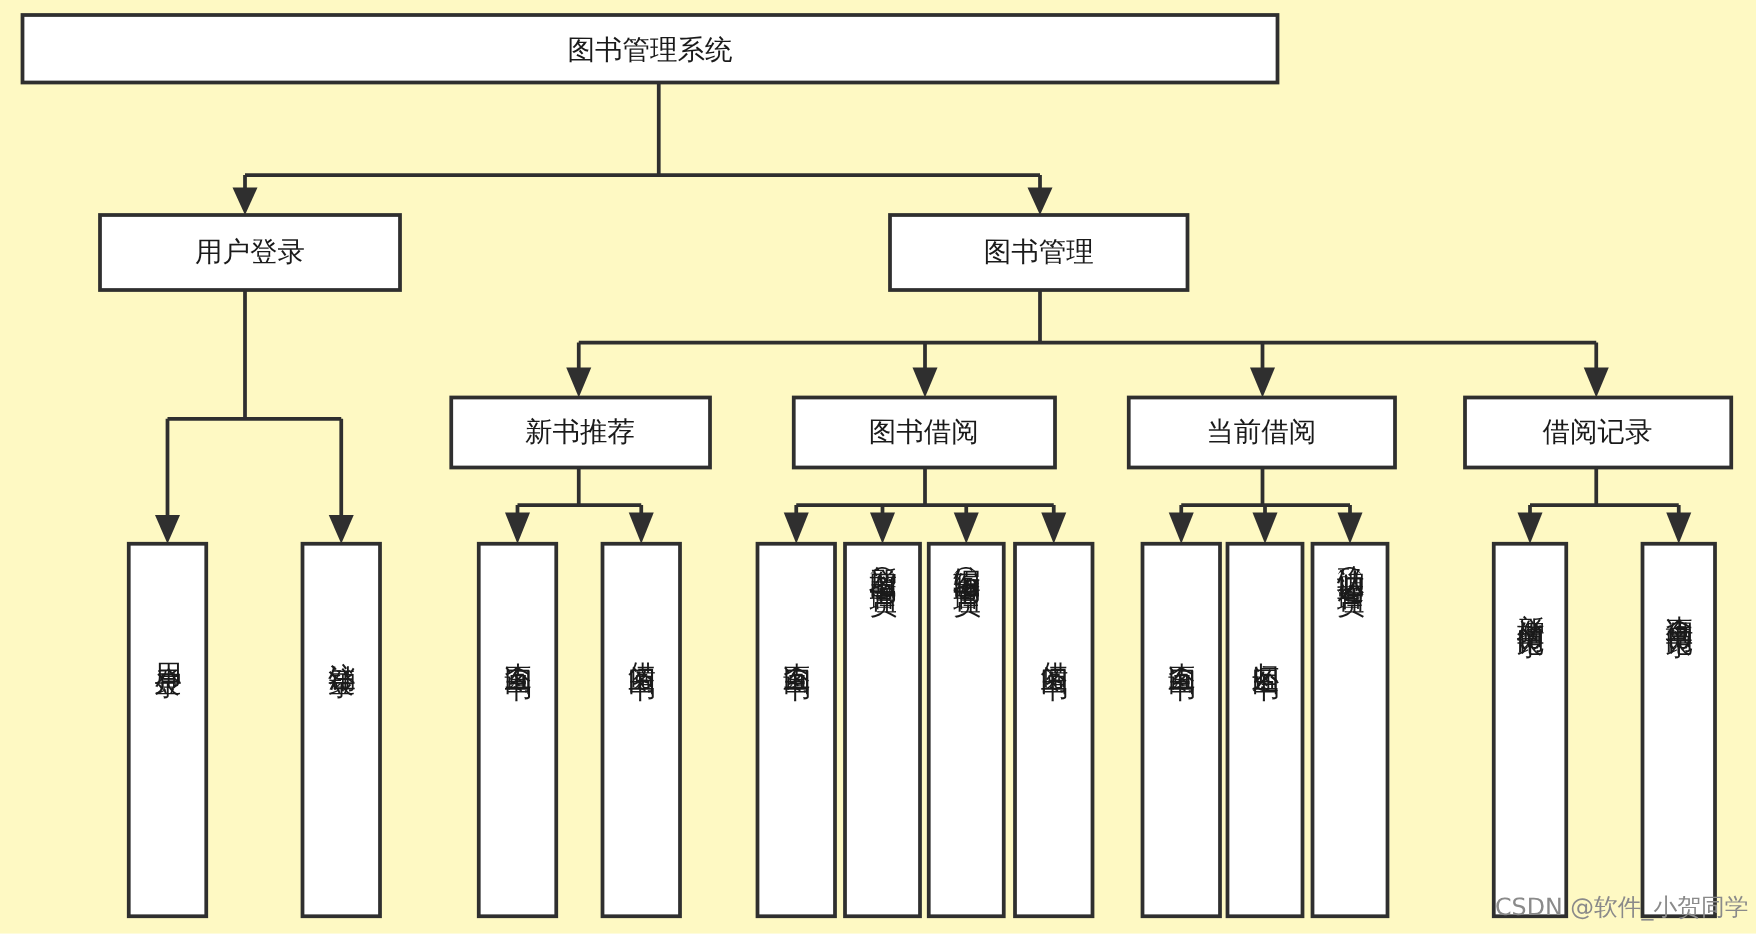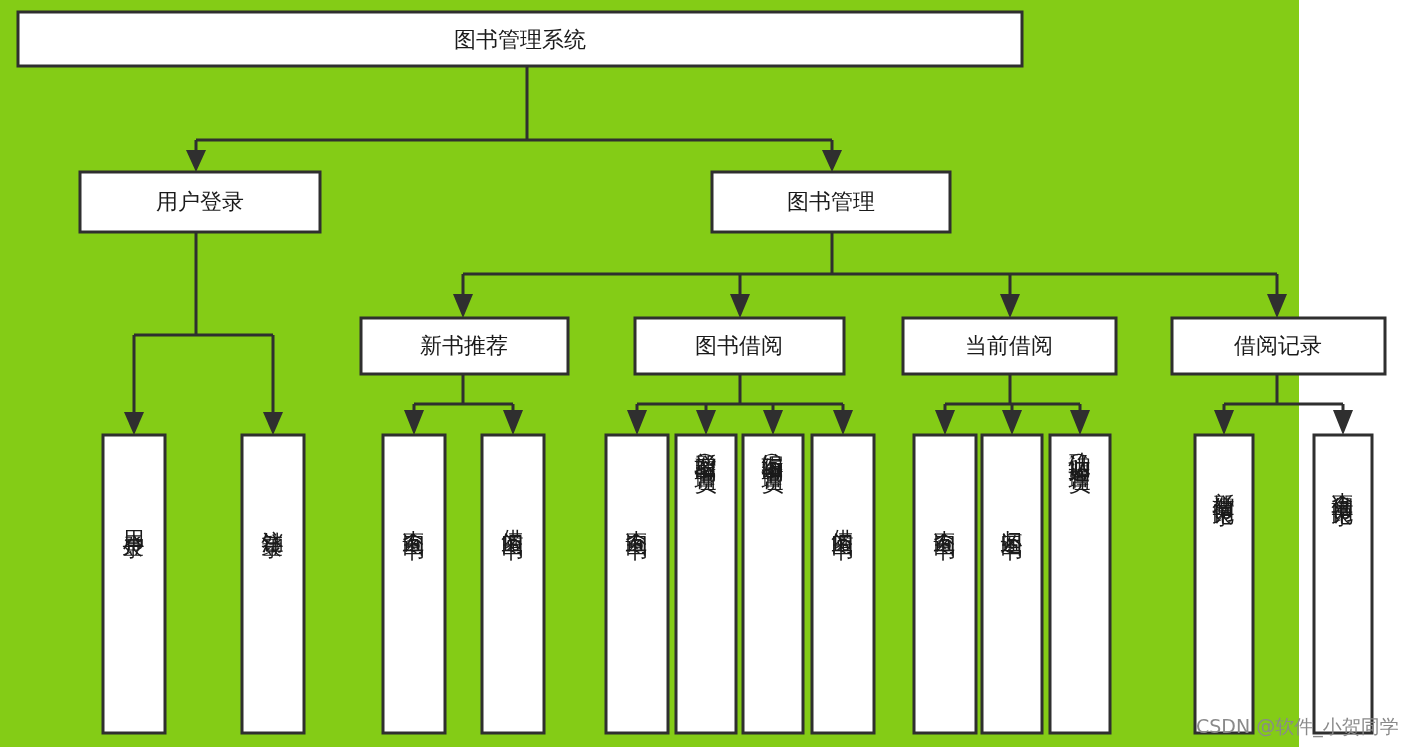--- a/index.html
+++ b/index.html
@@ -8,23 +8,23 @@
     background: #ffffff;
   }
   body {
     width: 1405px;
     height: 747px;
     font-family: "DejaVu Sans", "Liberation Sans", sans-serif;
     overflow: hidden;
   }
   #diagram-root {
     position: relative;
-    width: 1299px;
+    width: 1405px;
     height: 747px;
-    background: #84cc16;
+    background: #fef9c3;
   }
   svg.diagram-canvas {
     position: absolute;
     left: 0;
     top: 0;
     width: 1405px;
     height: 747px;
   }
   .node-box {
     fill: #ffffff;

